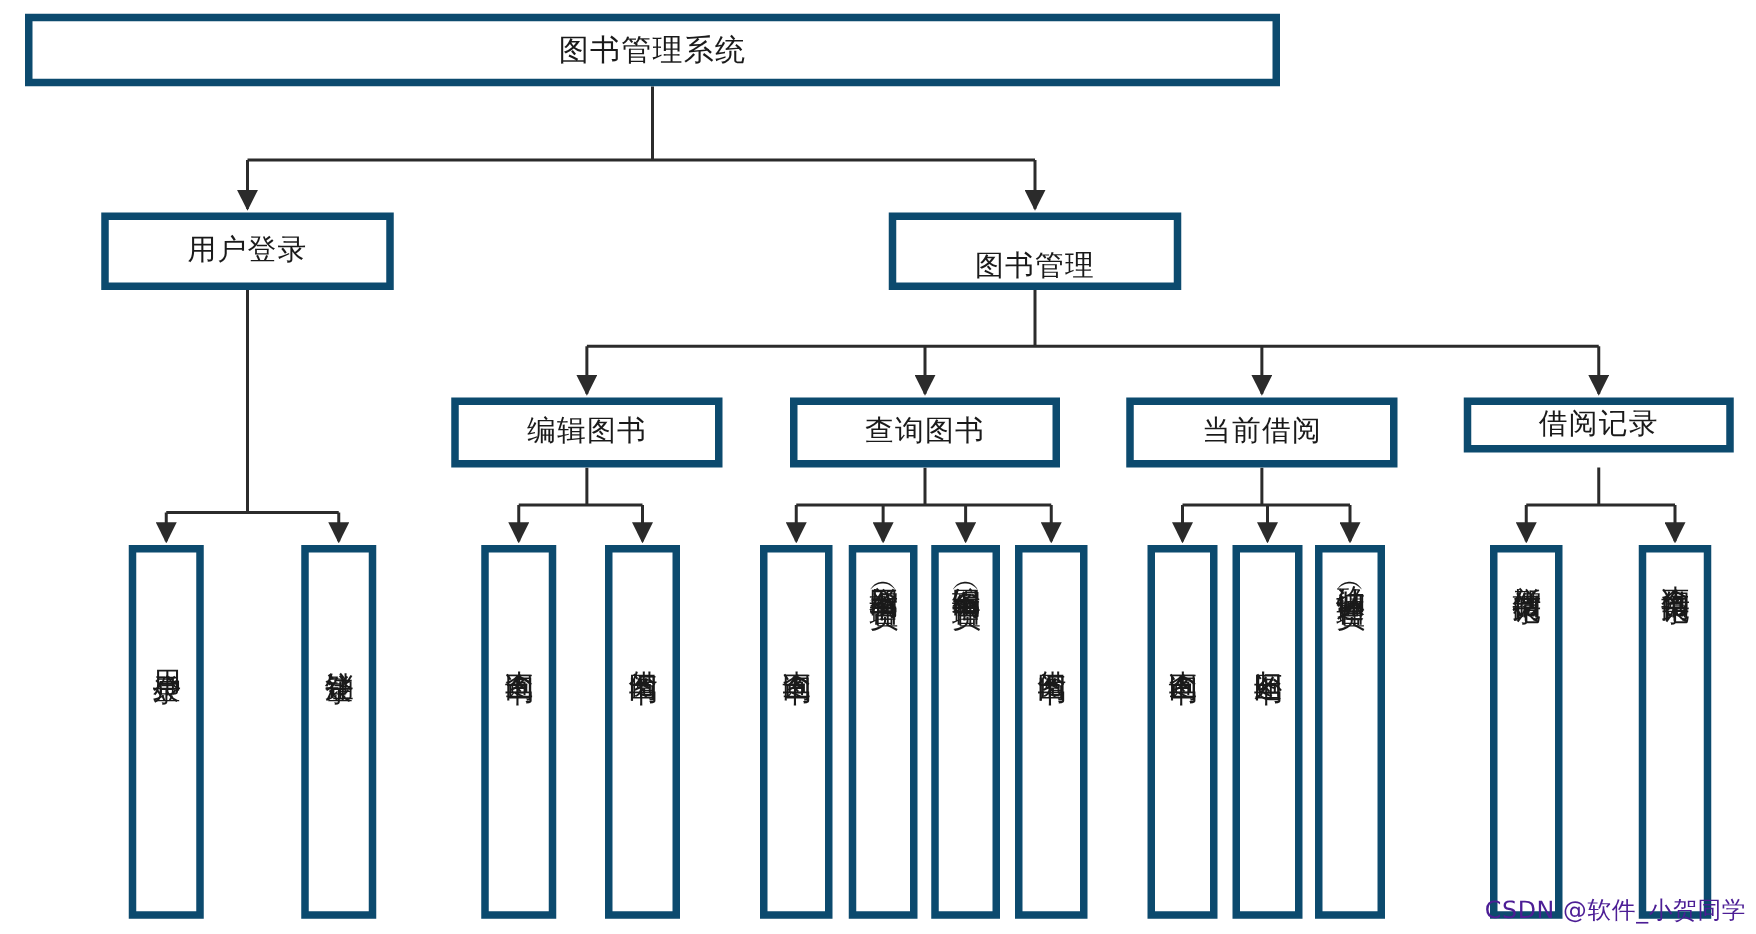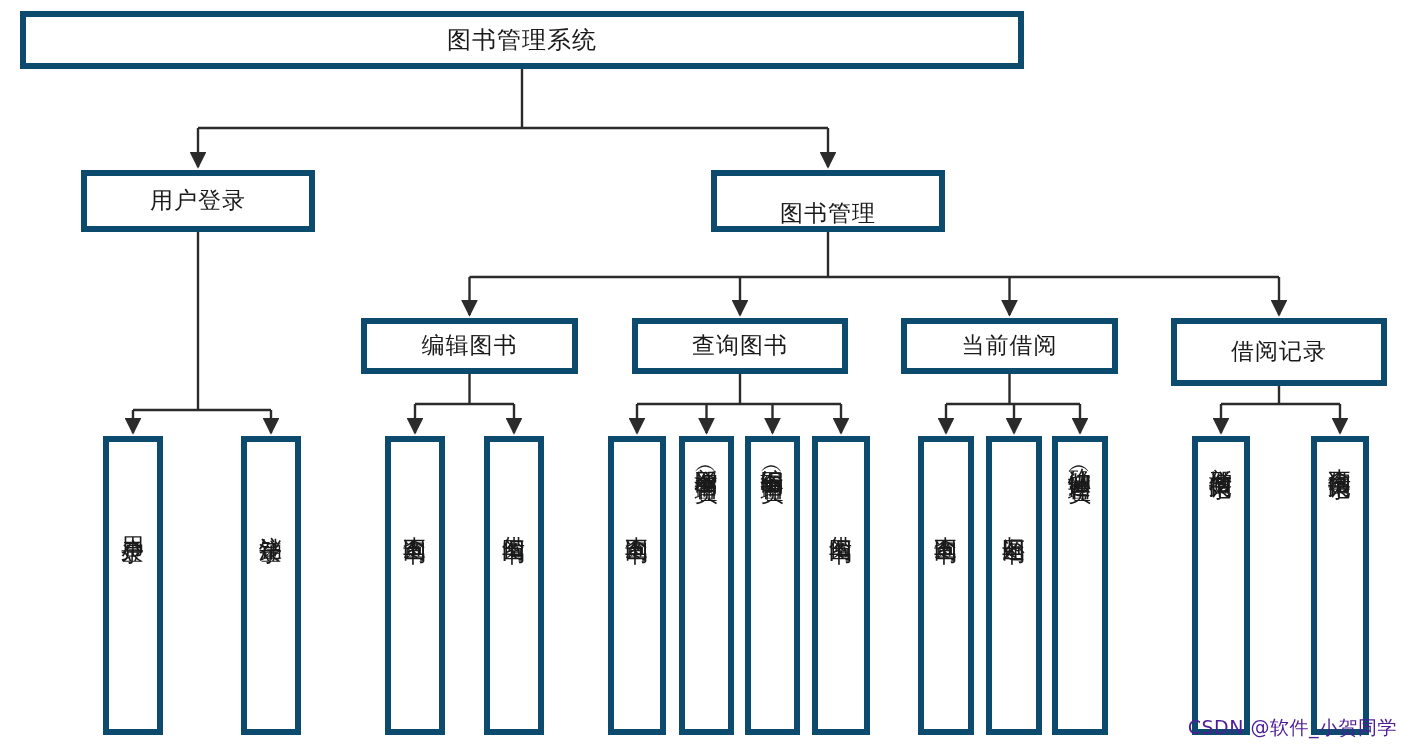--- a/index.html
+++ b/index.html
@@ -138,21 +138,21 @@
       </div>
       <div class="node horizontal " style="left: 361px; top: 318px; width: 217px; height: 56px;">
         <span class="node-label">编辑图书</span>
       </div>
       <div class="node horizontal " style="left: 632px; top: 318px; width: 216px; height: 56px;">
         <span class="node-label">查询图书</span>
       </div>
       <div class="node horizontal " style="left: 901px; top: 318px; width: 217px; height: 56px; text-align: center;">
         <span class="node-label">当前借阅</span>
       </div>
-      <div class="node horizontal " style="left: 1171px; top: 318px; width: 216px; height: 68px;">
+      <div class="node horizontal " style="left: 1171px; top: 318px; width: 216px; height: 44px;">
         <span class="node-label">借阅记录</span>
       </div>
       <div class="node vertical mid " style="left: 103px; top: 436px; width: 60px; height: 299px;">
         <span class="node-label">用户登录</span>
       </div>
       <div class="node vertical mid " style="left: 241px; top: 436px; width: 60px; height: 299px;">
         <span class="node-label">注销登录</span>
       </div>
       <div class="node vertical mid " style="left: 385px; top: 436px; width: 60px; height: 299px;">
         <span class="node-label">查询图书</span>

